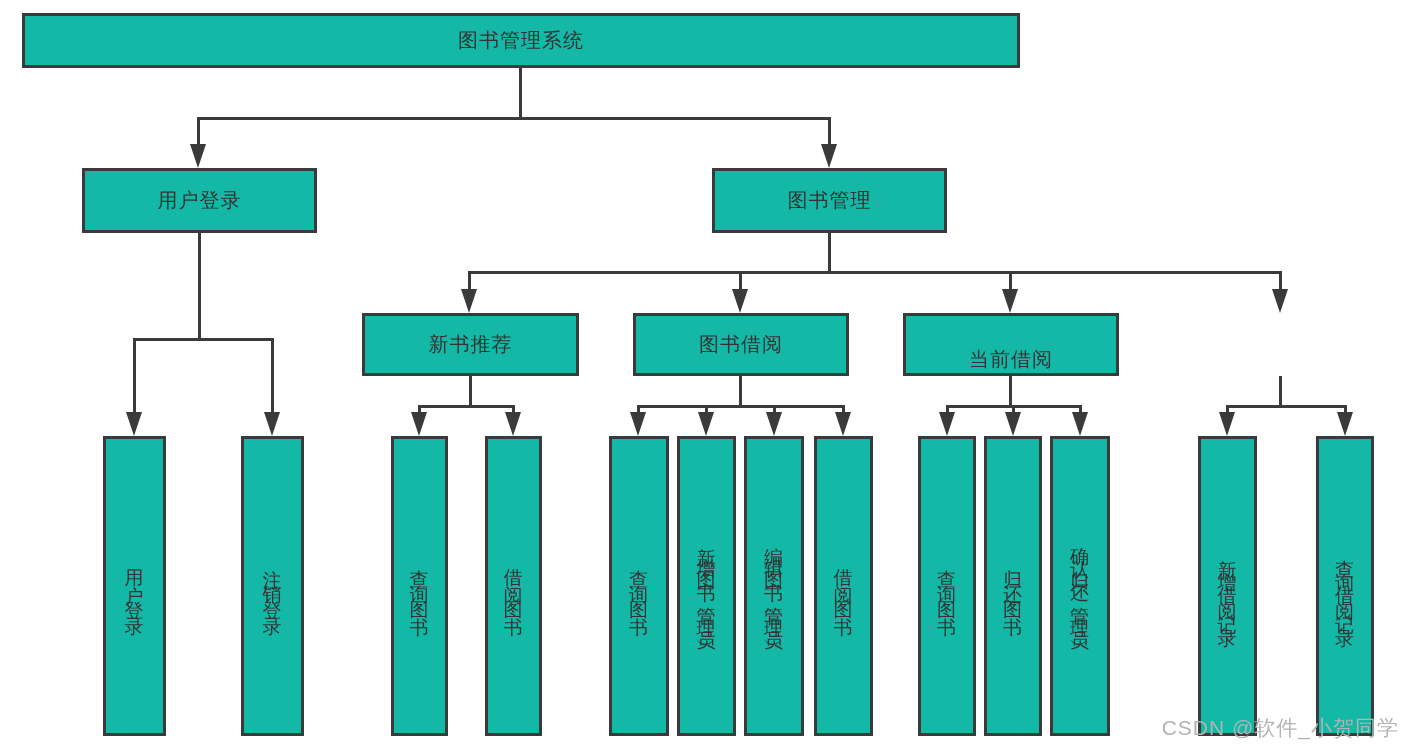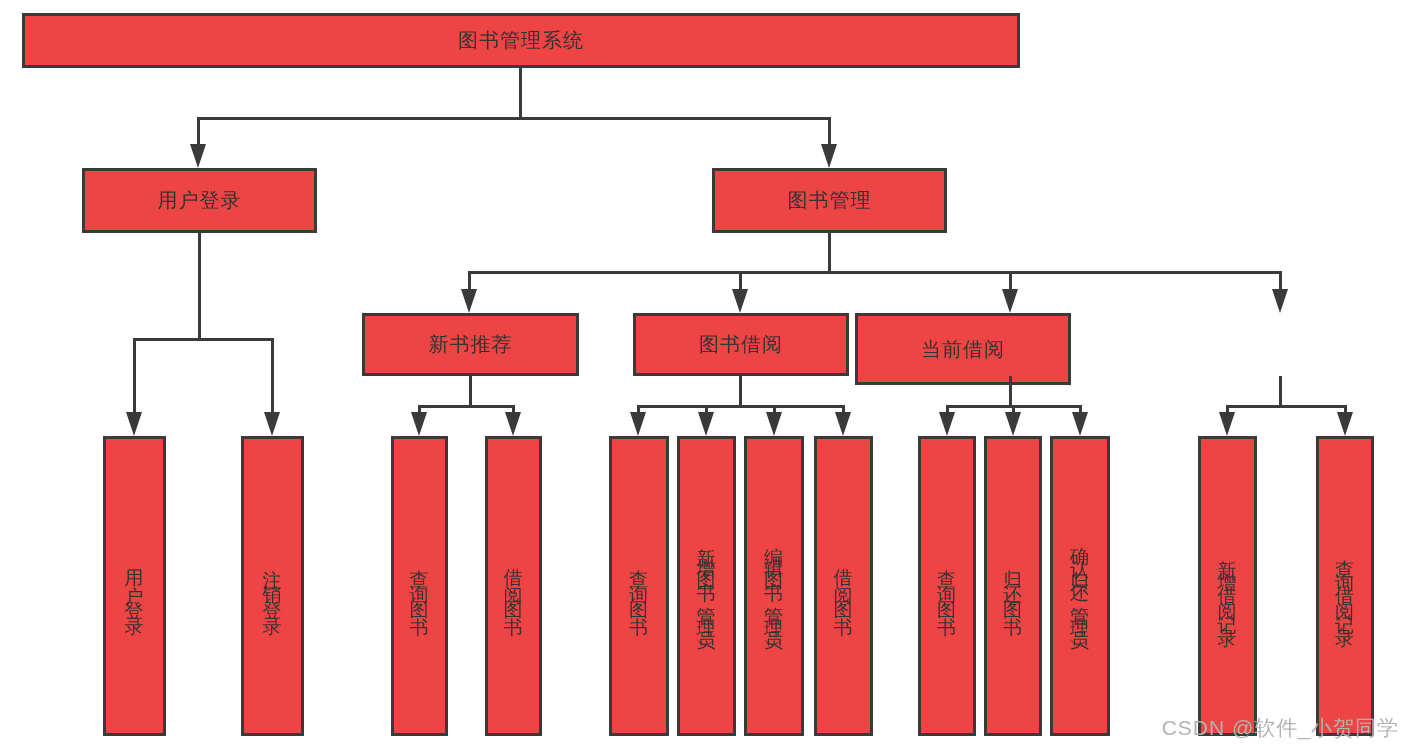--- a/index.html
+++ b/index.html
@@ -3,21 +3,21 @@
 <meta charset="utf-8">
 <style>
   html, body { margin:0; padding:0; background:#ffffff; }
   .canvas {
     position:relative; width:1405px; height:747px; background:#ffffff;
     font-family:"Liberation Sans", sans-serif; color:#333333; overflow:hidden;
   }
   
   .node {
     position:absolute; box-sizing:border-box;
-    border:3px solid #3a3a3a; background:#ef4444;
+    border:3px solid #3a3a3a; background:#14b8a6;
     display:flex; align-items:center; justify-content:center;
     color:#333333;
   }
   .node.hz { font-size:20px; letter-spacing:1px; }
   .node.root-box { font-size:20px; }
   .leaf span {
     writing-mode:vertical-rl; text-orientation:mixed;
     font-size:19px; letter-spacing:16px; line-height:1;
   }
   .leaf.long span { letter-spacing:12px; }
@@ -75,21 +75,21 @@
   <div class="arrow" style="left:1002px; top:289px;"></div>
   <div class="lv" style="left:1279px; top:271px; height:20px;"></div>
   <div class="arrow" style="left:1272px; top:289px;"></div>
 
   <div class="node hz" style="left:633px; top:313px; width:216px; height:63px;">
     <span>图书借阅</span>
   </div>
   <div class="node hz" style="left:362px; top:313px; width:217px; height:63px;">
     <span>新书推荐</span>
   </div>
-  <div class="node hz" style="left:855px; top:313px; width:216px; height:72px;">
+  <div class="node hz" style="left:903px; top:313px; width:216px; height:63px;align-items:flex-end;">
     <span>当前借阅</span>
   </div>
 
   <div class="lv" style="left:469px; top:376px; height:31px;"></div>
   <div class="lh" style="left:418px; top:405px; width:97px;"></div>
   <div class="lv" style="left:418px; top:405px; height:10px;"></div>
   <div class="arrow" style="left:411px; top:412px;"></div>
   <div class="lv" style="left:512px; top:405px; height:10px;"></div>
   <div class="arrow" style="left:505px; top:412px;"></div>
 

